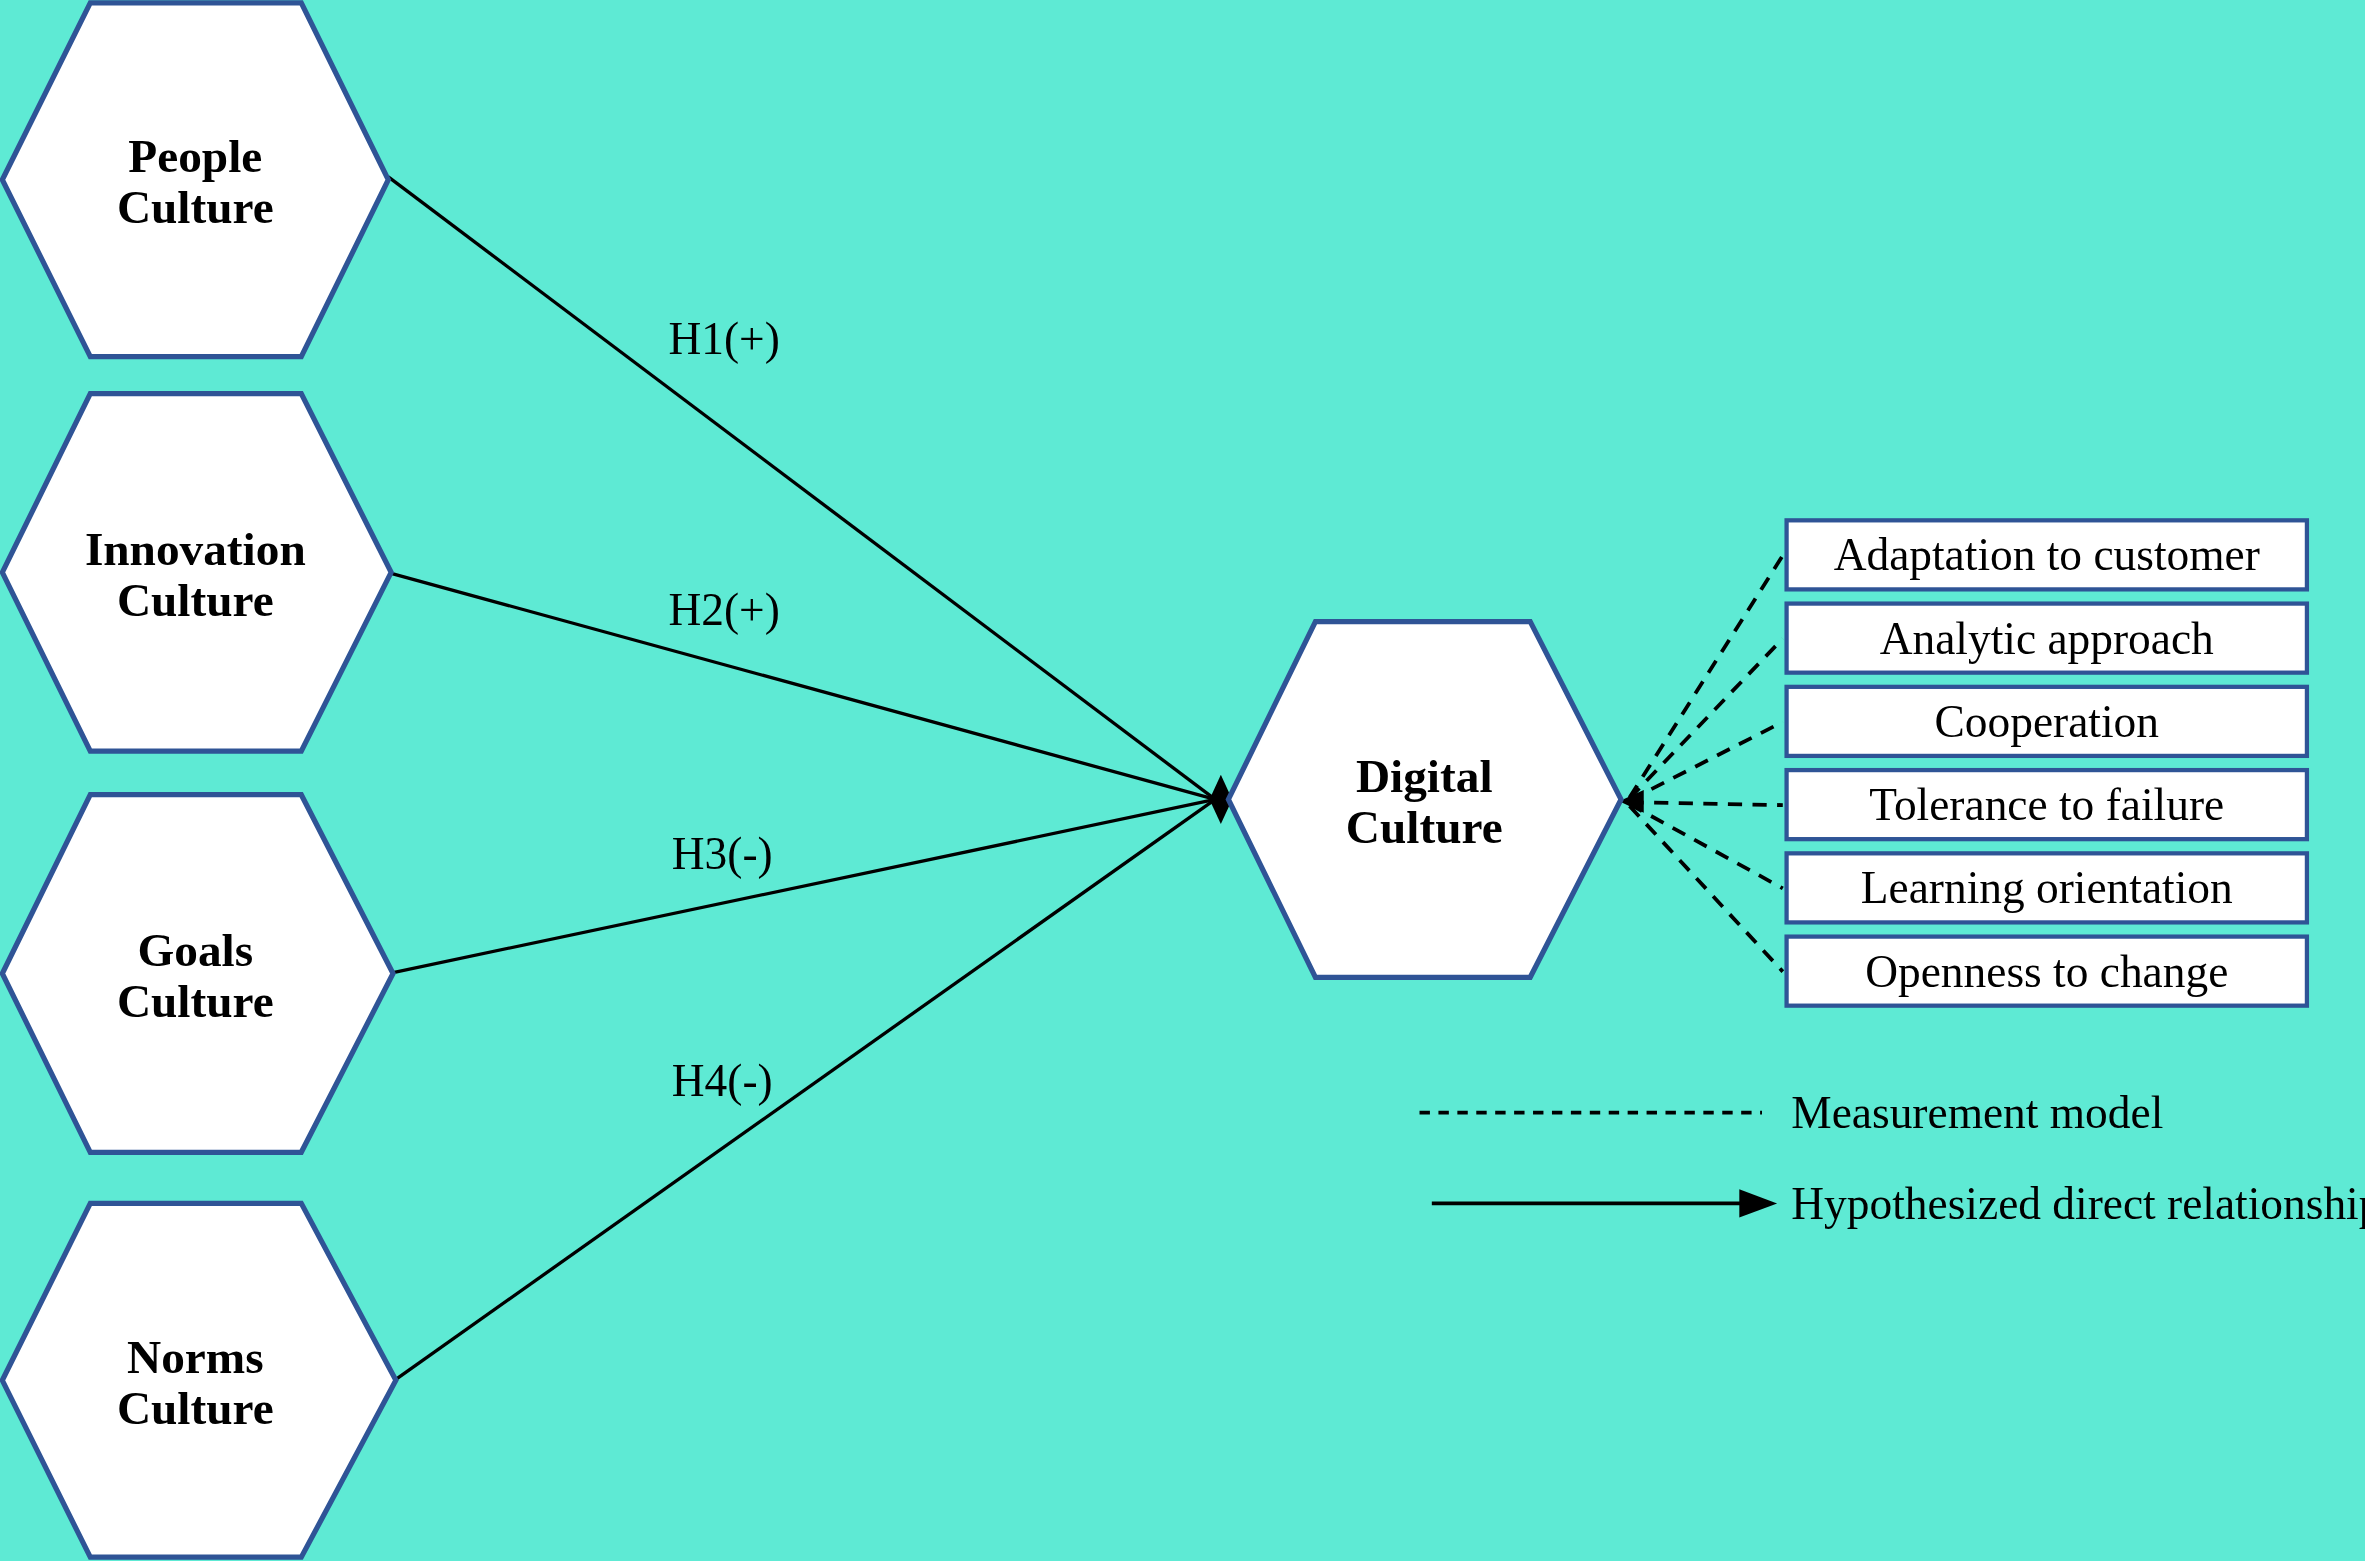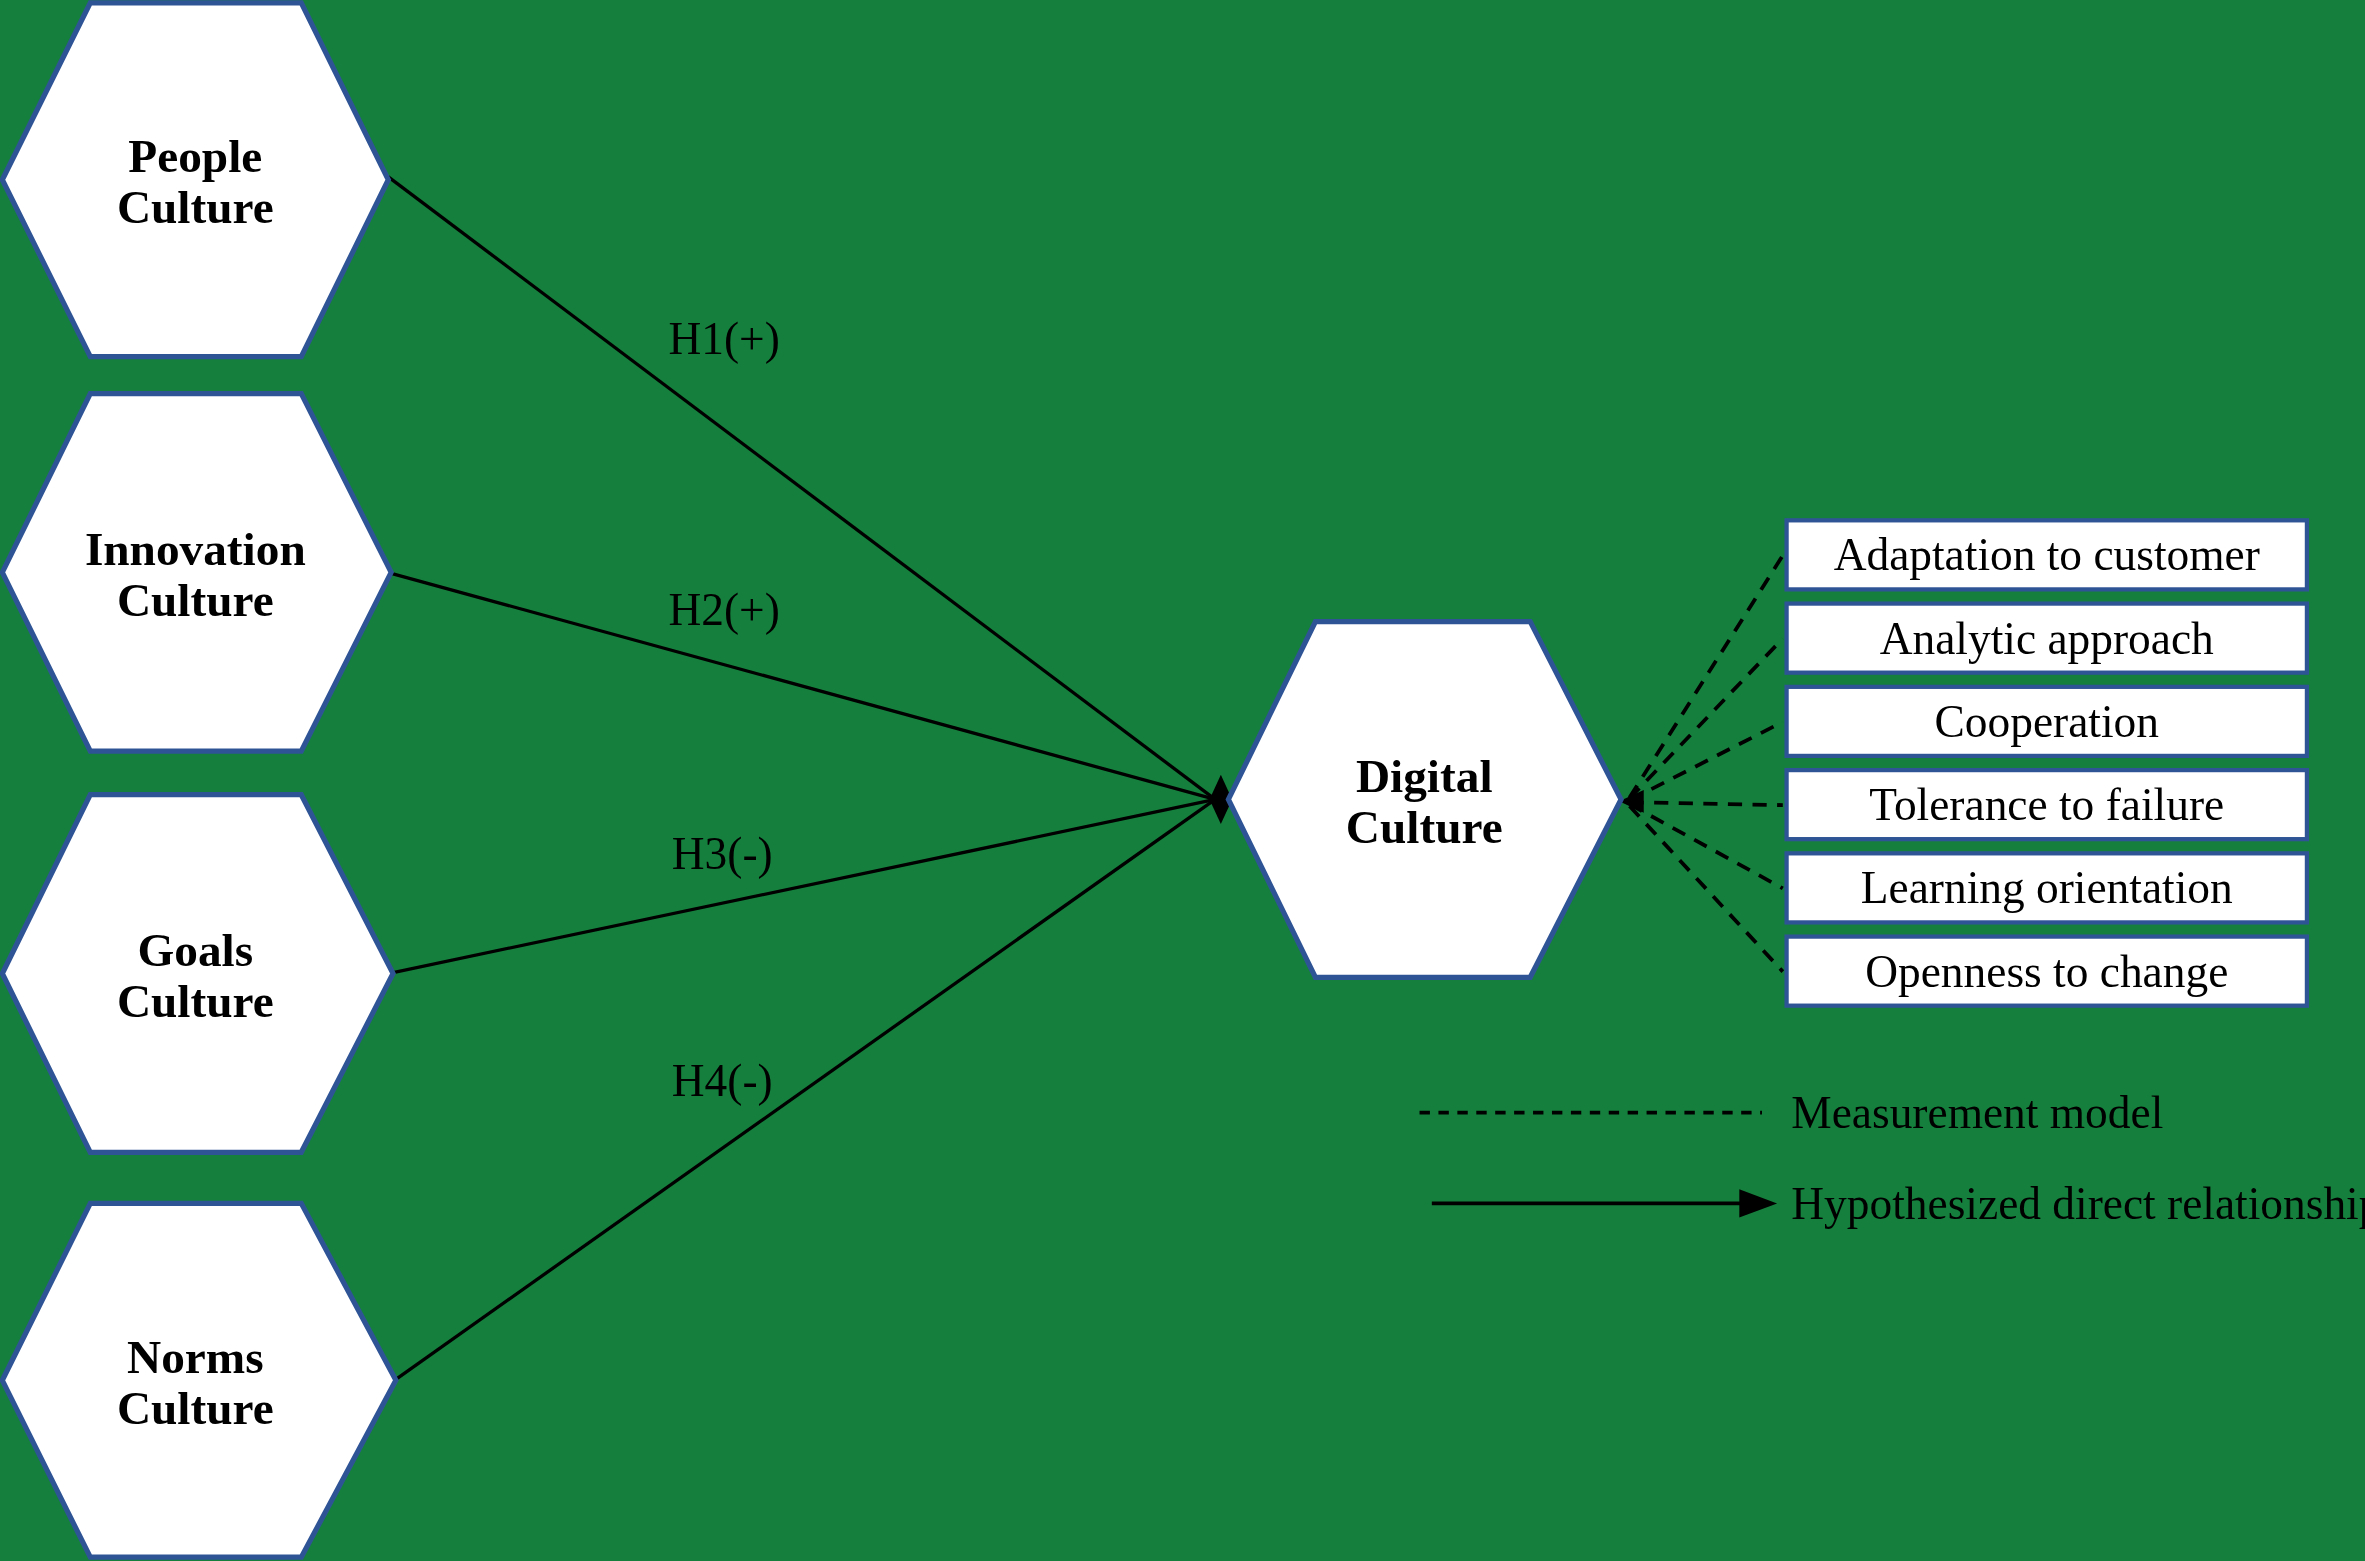--- a/index.html
+++ b/index.html
@@ -4,21 +4,21 @@
 <style>
   html, body {
     margin: 0;
     padding: 0;
     background: #ffffff;
   }
   .canvas {
     position: relative;
     width: 2366px;
     height: 1561px;
-    background: #15803d;
+    background: #5eead4;
     overflow: hidden;
     font-family: "Liberation Serif", serif;
   }
   svg { display: block; }
   .construct-label {
     font-family: "Liberation Serif", serif;
     font-weight: bold;
     font-size: 50px;
     fill: #000000;
     text-anchor: middle;

